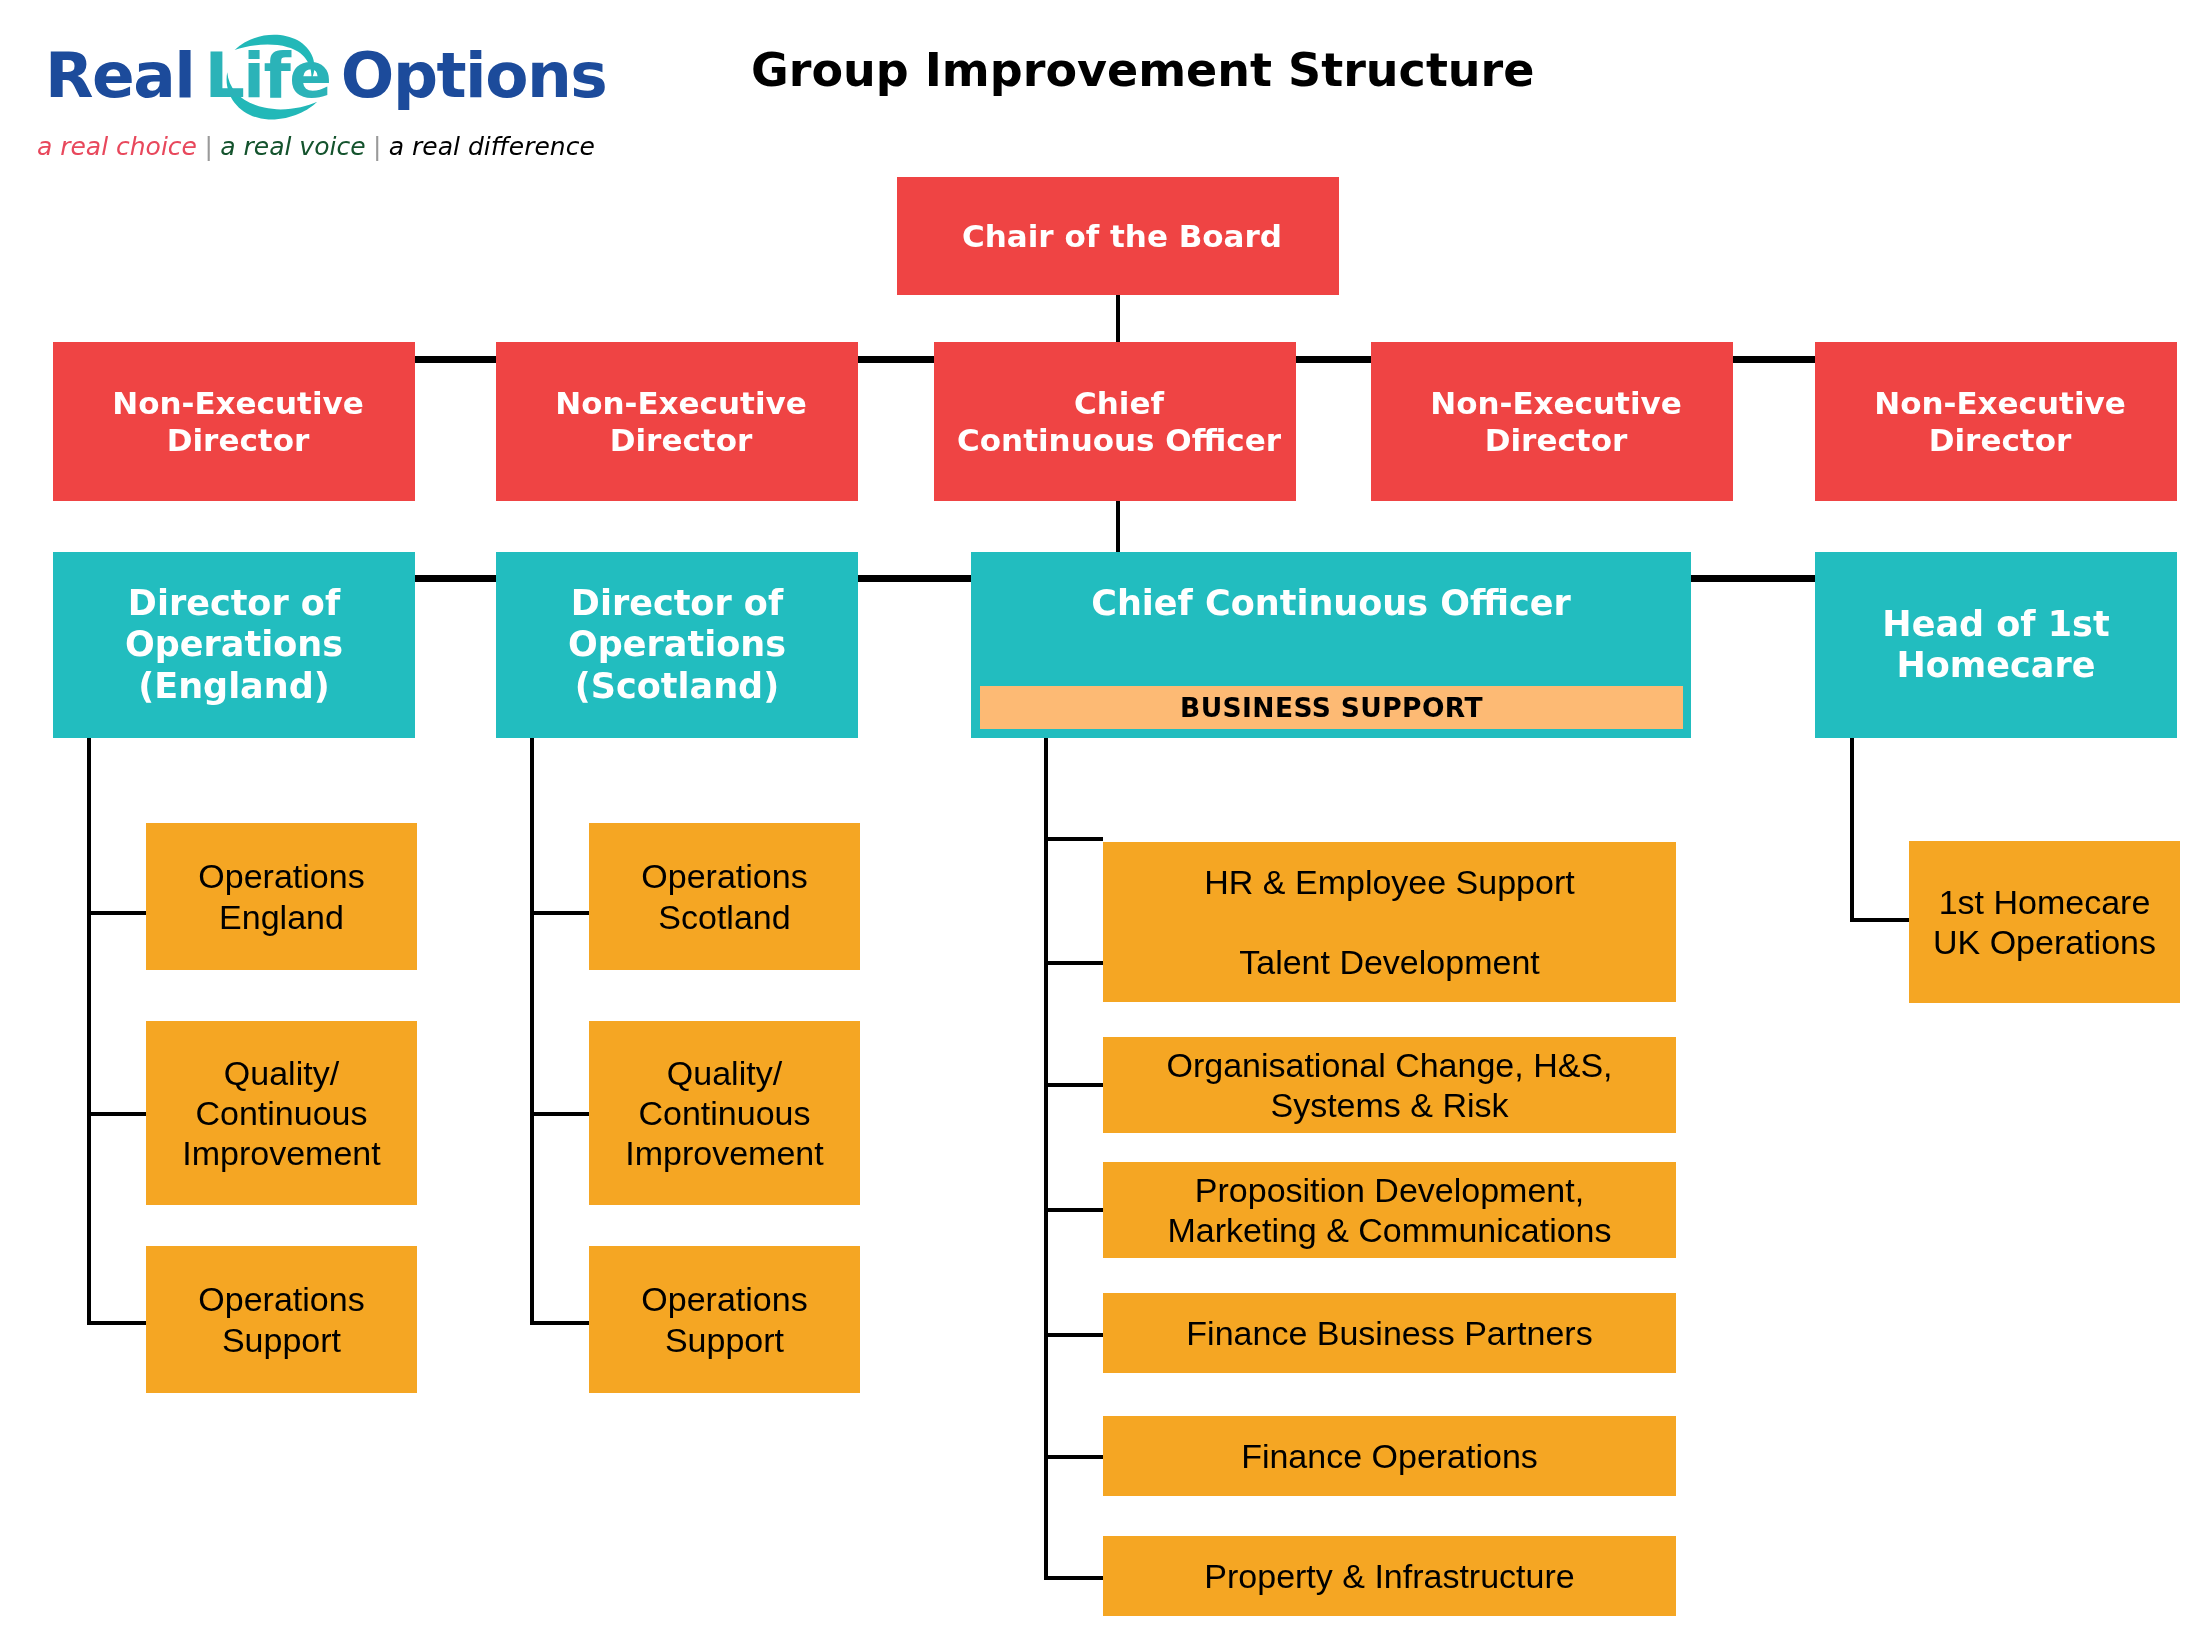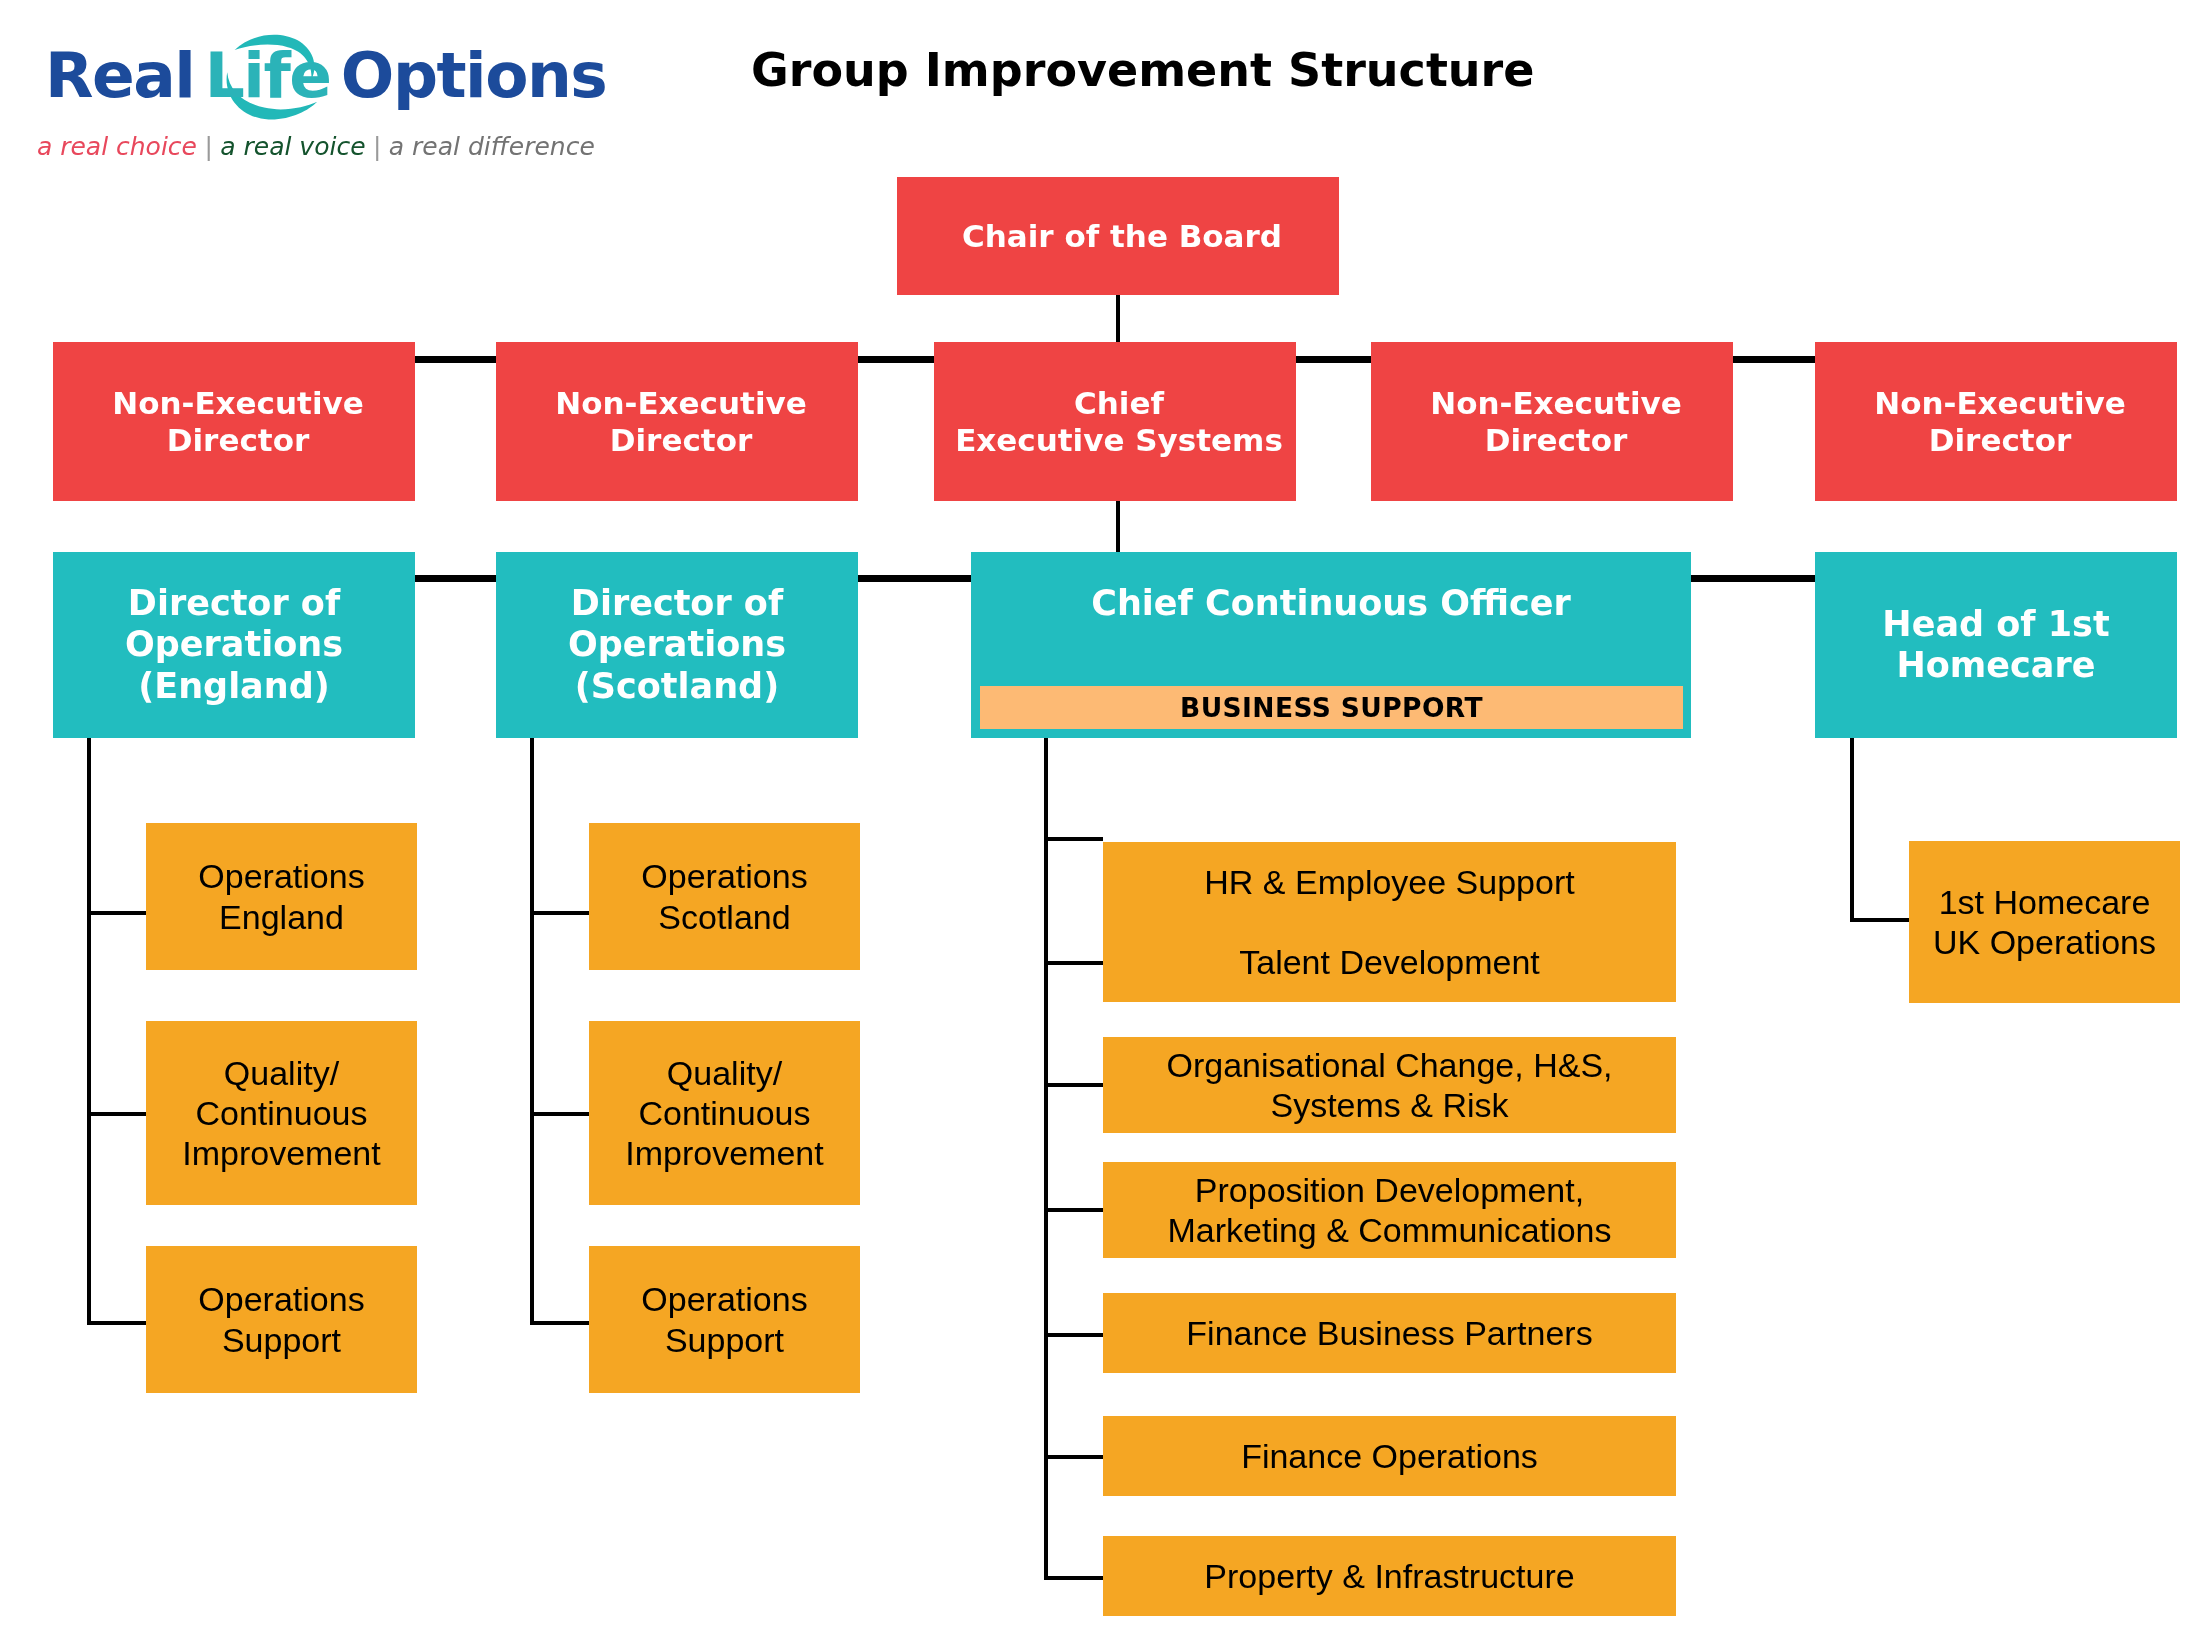--- a/index.html
+++ b/index.html
@@ -35,21 +35,21 @@
   .logo-word .w-life   { color: #2BB3B8; margin-left: 10.3px; }
   .logo-word .w-opts   { color: #1C4B9B; margin-left: 10.3px; }
 
   .tagline {
     position: absolute; left: 2.9px; top: 110px;
     font-family: "DejaVu Sans", sans-serif;
     font-size: 25px; font-style: italic; white-space: nowrap;
   }
   .tagline .t-choice { color: #E8485C; }
   .tagline .t-voice  { color: #14532d; }
-  .tagline .t-diff   { color: #737373; text-align: center; }
+  .tagline .t-diff   { color: #000000; text-align: center; }
   .tagline .t-sep    { color: #9a9a9a; margin: 0 7.4px; font-style: normal; }
 
   
   .page-title {
     position: absolute; left: 751px; top: 43px;
     font-family: "DejaVu Sans", sans-serif;
     font-weight: bold; font-size: 46px; color: #000000;
     white-space: nowrap;
   }
 
@@ -127,21 +127,21 @@
   <div class="conn v" style="left:1557px; top:356px; height:59px;"></div>
   <div class="conn v" style="left:1998px; top:356px; height:59px;"></div>
 
   <div class="node blue" style="left:897px; top:177px; width:442px; height:118px;">Chair of the Board</div>
 
   <div class="node blue" style="left:53px; top:342px; width:362px; height:159px;">Non-Executive
 Director</div>
   <div class="node blue" style="left:496px; top:342px; width:362px; height:159px;">Non-Executive
 Director</div>
   <div class="node blue" style="left:934px; top:342px; width:362px; height:159px;">Chief
-Executive Systems</div>
+Continuous Officer</div>
   <div class="node blue" style="left:1371px; top:342px; width:362px; height:159px;">Non-Executive
 Director</div>
   <div class="node blue" style="left:1815px; top:342px; width:362px; height:159px;">Non-Executive
 Director</div>
 
   <div class="conn v" style="left:1116px; top:501px; height:77px;"></div>
   <div class="conn bus" style="left:234px; top:575px; width:1768px;"></div>
   <div class="conn v" style="left:234px; top:575px; height:46px;"></div>
   <div class="conn v" style="left:675px; top:575px; height:46px;"></div>
   <div class="conn v" style="left:1333px; top:575px; height:46px;"></div>

